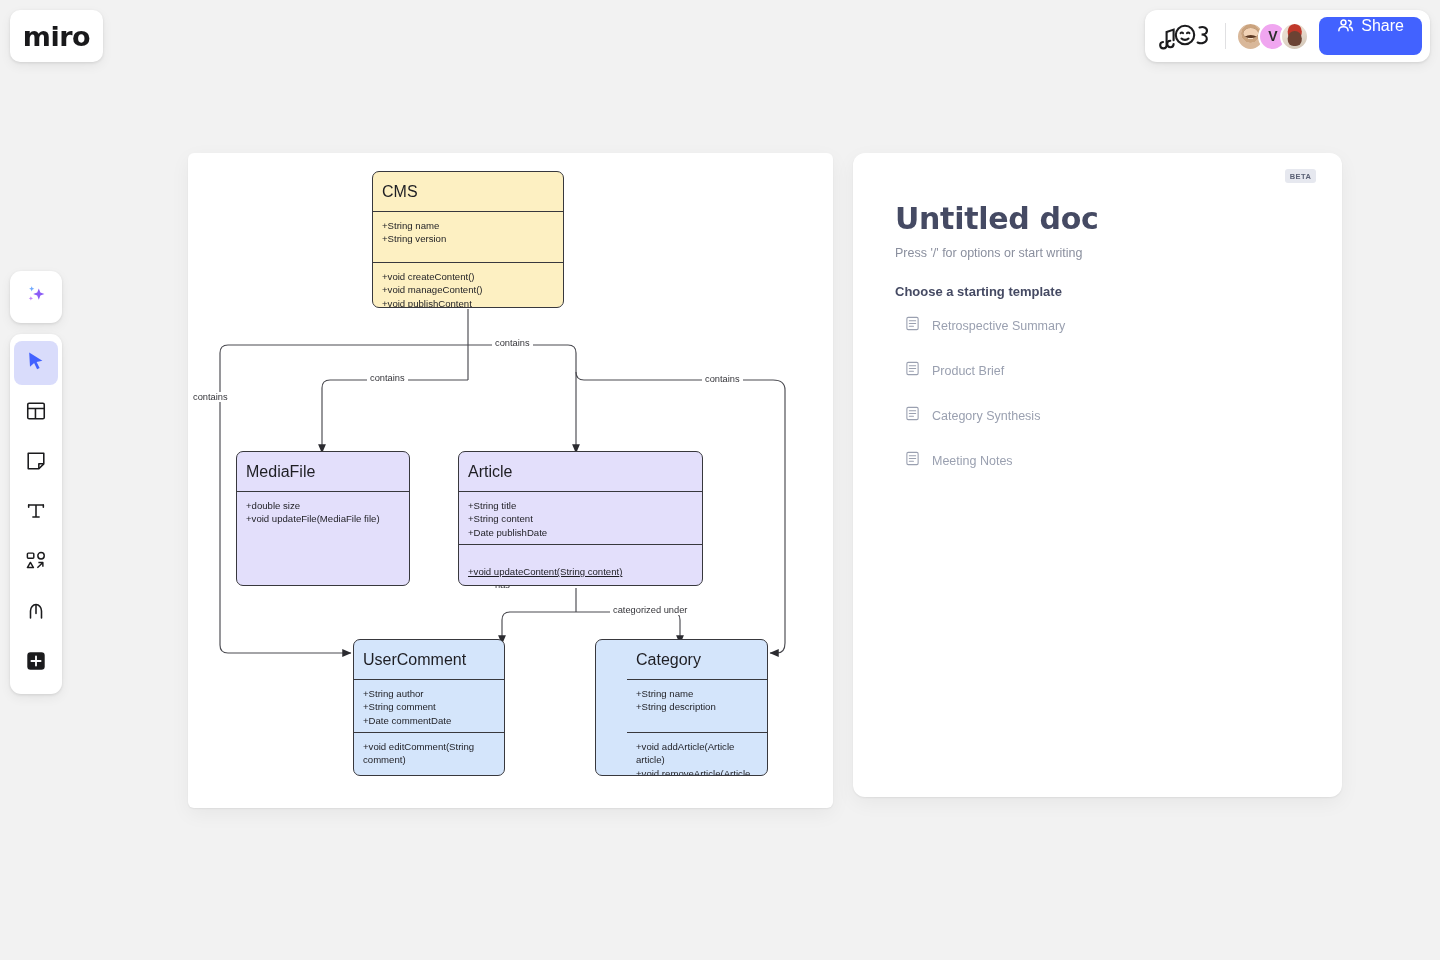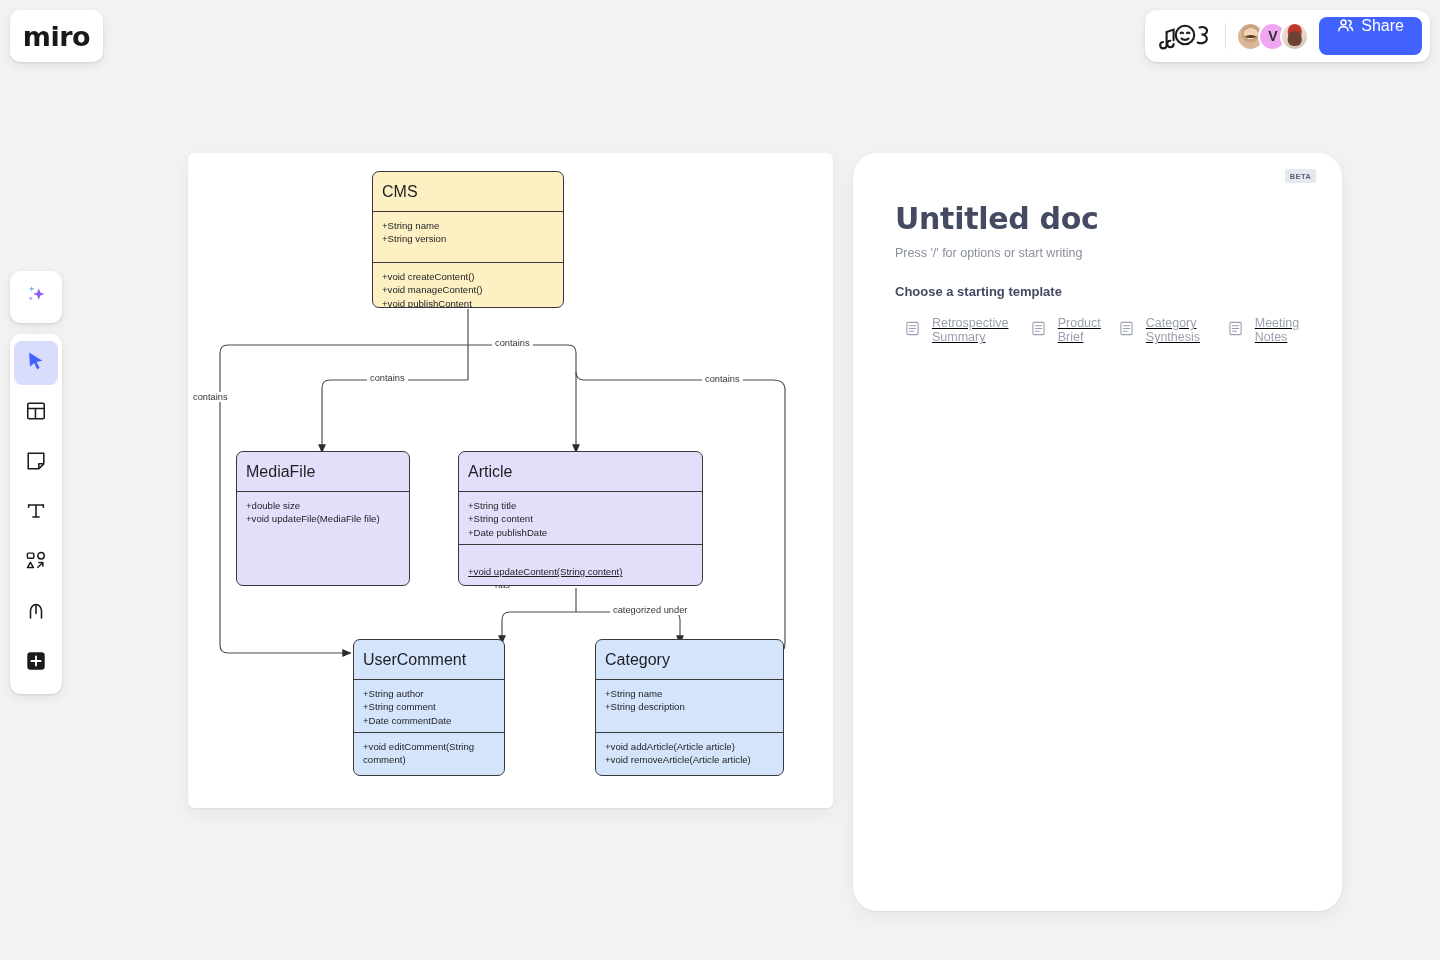--- a/index.html
+++ b/index.html
@@ -87,22 +87,22 @@
 
   
   .frame-diagram {
     position: absolute; left: 188px; top: 153px;
     width: 645px; height: 655px;
     background: #fff; border-radius: 6px;
     box-shadow: 0 1px 2px rgba(0,0,0,.06), 0 6px 20px rgba(0,0,0,.05);
   }
   .frame-doc {
     position: absolute; left: 853px; top: 153px;
-    width: 489px; height: 758px;
-    background: #fff; border-radius: 24px;
+    width: 489px; height: 644px;
+    background: #fff; border-radius: 12px;
     box-shadow: 0 1px 2px rgba(0,0,0,.06), 0 6px 20px rgba(0,0,0,.05);
   }
 
   
   .uml {
     position: absolute;
     border: 1.2px solid #38383d;
     border-radius: 7px;
     overflow: hidden;
     font-size: 9.6px;
@@ -131,21 +131,21 @@
     padding:2.5px 4.5px; border-radius:3px;
   }
   .doc-body { padding: 48px 42px 0; }
   .doc-title {
     font-size: 30px; font-weight: 700; color: #454a63;
     margin: 0 0 10px; letter-spacing: -0.3px;
     font-family: "DejaVu Sans", sans-serif;
   }
   .doc-hint { font-size: 12.5px; color: #8a8f9e; margin: 0 0 24px; }
   .doc-sub { font-size: 13px; font-weight: 700; color: #454a63; margin: 0 0 12px; }
-  .tpl-list { display: flex; flex-direction: row; gap: 8px; text-decoration: underline; }
+  .tpl-list { display: flex; flex-direction: column; gap: 16px; }
   .tpl-item {
     display: flex; align-items: center; gap: 12px;
     padding: 5px 0 5px 10px; border-radius: 6px; cursor: pointer;
   }
   .tpl-label { font-size: 12.5px; color: #9aa0b0; }
 
   
   .zoom-ctl {
     position: absolute; right: 10px; bottom: 10px;
     height: 52px; min-width: 157px;
@@ -344,21 +344,21 @@
       <div class="sec" style="height:53px;">
         <div>+String author</div>
         <div>+String comment</div>
         <div>+Date commentDate</div>
       </div>
       <div class="sec">
         <div>+void editComment(String comment)</div>
       </div>
     </div>
 
-    <div class="uml uml-blue" style="left:407px; top:486px; width:189px; height:137px;">
+    <div class="uml uml-blue" style="left:407px; top:486px; width:173px; height:137px;padding-left:31px;">
       <div class="sec title">Category</div>
       <div class="sec" style="height:53px;">
         <div>+String name</div>
         <div>+String description</div>
       </div>
       <div class="sec">
         <div>+void addArticle(Article article)</div>
         <div>+void removeArticle(Article article)</div>
       </div>
     </div>

